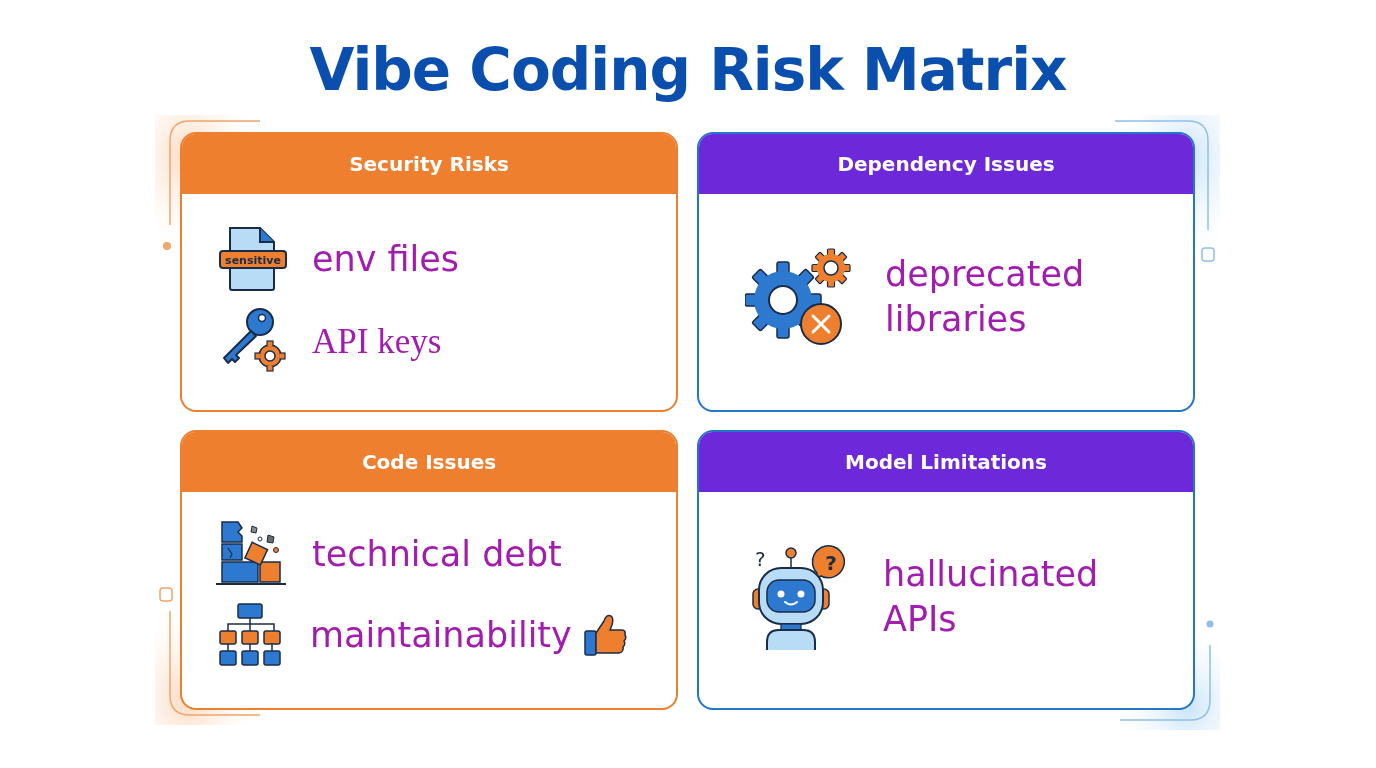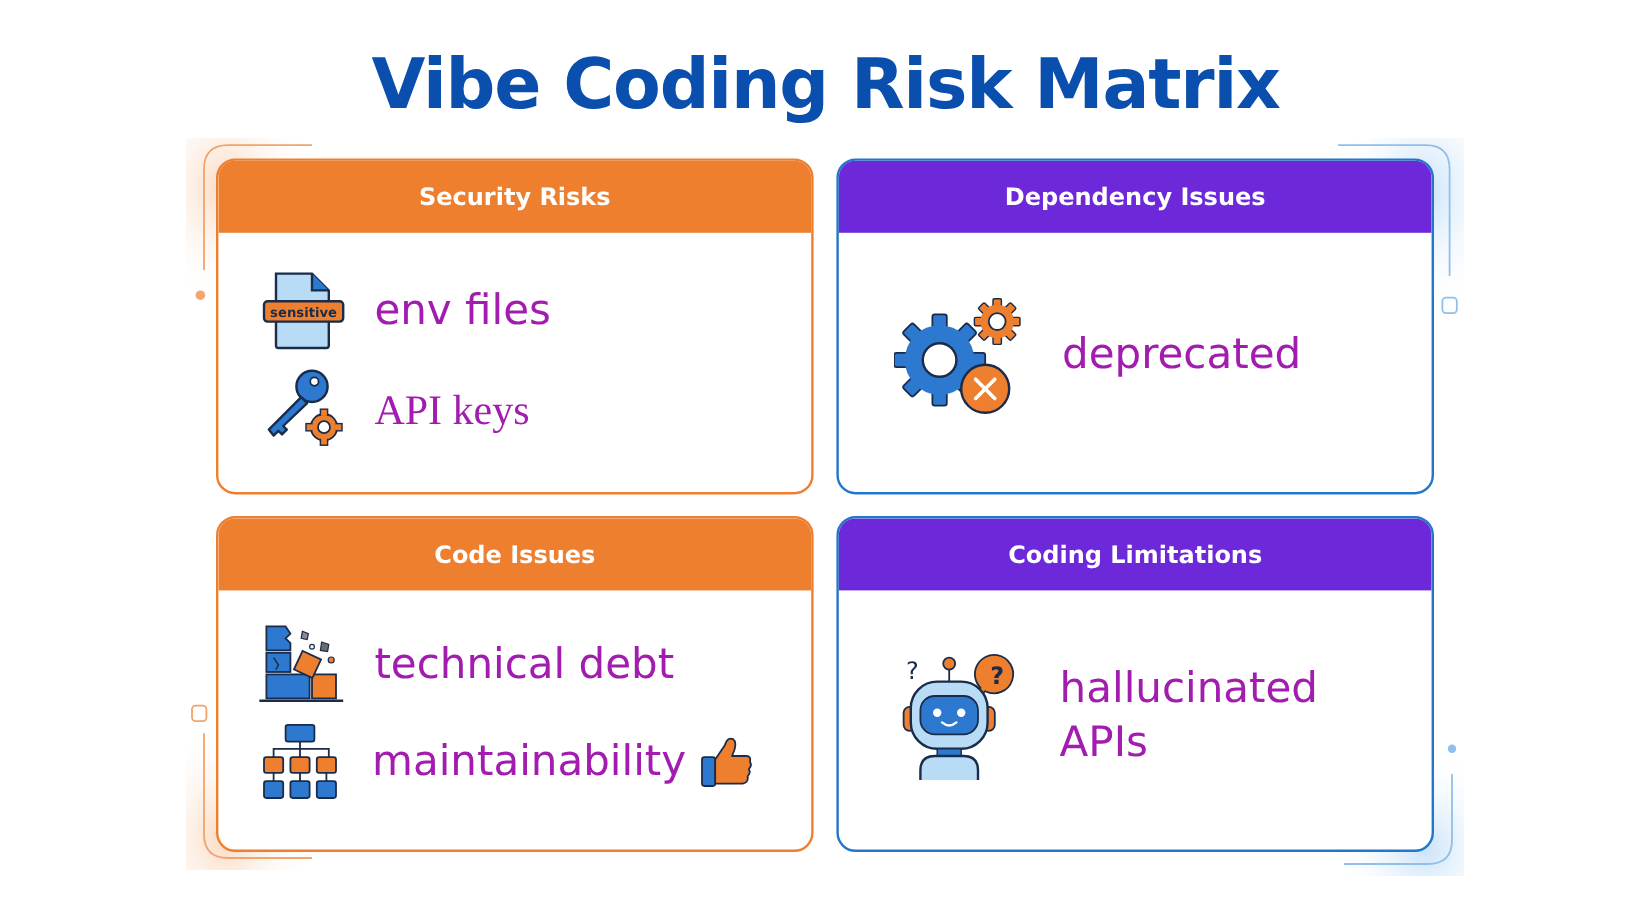--- a/index.html
+++ b/index.html
@@ -146,20 +146,21 @@
               <rect x="12" y="-3.5" width="7" height="7" rx="1" transform="rotate(45)"></rect>
           </g>
           <circle r="14" fill="#ee7f2e"></circle>
           <circle r="7" fill="#fff" stroke="#1a2c4a" stroke-width="1.5"></circle>
         </g>
         <circle cx="76" cy="80" r="20" fill="#ee7f2e" stroke="#1a2c4a" stroke-width="2"></circle>
         <path d="M68 72 L84 88 M84 72 L68 88" stroke="#fff" stroke-width="3" stroke-linecap="round"></path>
       </svg>
       <div style="margin-left:30px;">
         <div class="lbl">deprecated</div>
+        <div class="lbl">libraries</div>
       </div>
     </div>
   </div>
 </div>
 
 <div class="card orange" style="left:180px;top:430px;height:280px;">
   <div class="hdr">Code Issues</div>
   <div class="body">
     <div class="item" style="left:34px;top:28px;">
       <svg class="icon" width="74" height="68" viewBox="0 0 74 68">
@@ -192,21 +193,21 @@
       <span class="lbl" style="margin-left:22px;">maintainability</span>
       <svg class="icon" width="48" height="48" viewBox="0 0 48 48" style="margin-left:10px;">
         <rect x="3" y="20" width="11" height="24" rx="2" fill="#2c79cf" stroke="#1a2c4a" stroke-width="1.5"></rect>
         <path d="M14 22 L22 10 Q24 3 29 5 Q32 7 30 14 L28 19 H40 Q44 19 43 24 Q45 27 42 30 Q44 33 41 36 Q42 41 37 42 H14 Z" fill="#ee7f2e" stroke="#1a2c4a" stroke-width="1.5" stroke-linejoin="round"></path>
       </svg>
     </div>
   </div>
 </div>
 
 <div class="card blue" style="left:697px;top:430px;height:280px;">
-  <div class="hdr">Coding Limitations</div>
+  <div class="hdr">Model Limitations</div>
   <div class="body">
     <div class="item" style="left:44px;top:50px;">
       <svg class="icon" width="112" height="110" viewBox="0 0 112 110">
         <text x="12" y="24" font-family="DejaVu Sans, sans-serif" font-size="20" fill="#1a2c4a">?</text>
         <path d="M88 4 A16 16 0 1 1 78 34 L70 40 L74 31 A16 16 0 0 1 88 4 Z" fill="#ee7f2e" stroke="#1a2c4a" stroke-width="1.5"></path>
         <text x="88" y="28" text-anchor="middle" font-family="DejaVu Sans, sans-serif" font-size="20" font-weight="bold" fill="#1a2c4a">?</text>
         <circle cx="48" cy="11" r="5" fill="#ee7f2e" stroke="#1a2c4a" stroke-width="1.5"></circle>
         <path d="M48 16 V26" stroke="#1a2c4a" stroke-width="1.5"></path>
         <rect x="10" y="47" width="10" height="20" rx="5" fill="#ee7f2e" stroke="#1a2c4a" stroke-width="1.5"></rect>
         <rect x="76" y="47" width="10" height="20" rx="5" fill="#ee7f2e" stroke="#1a2c4a" stroke-width="1.5"></rect>

